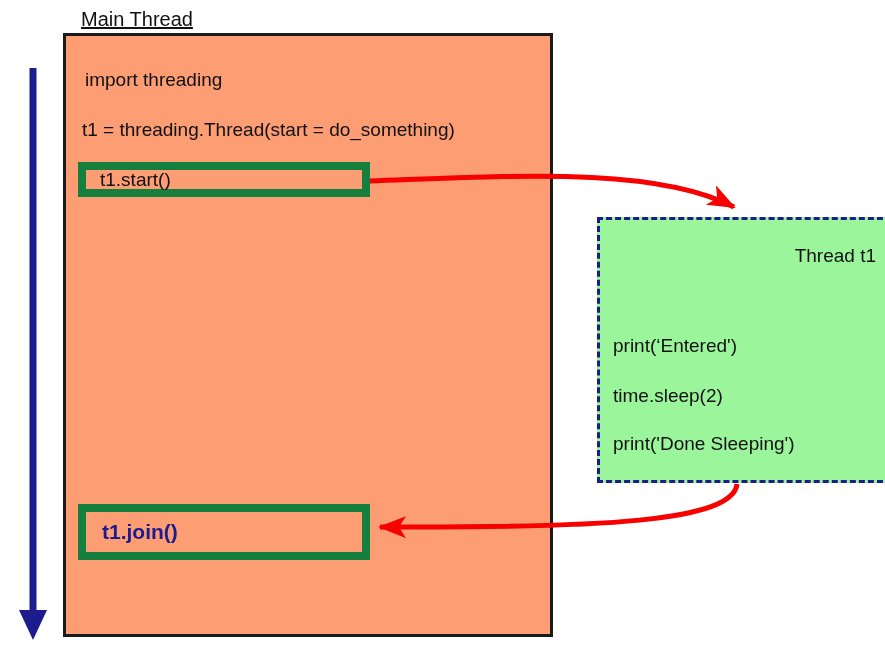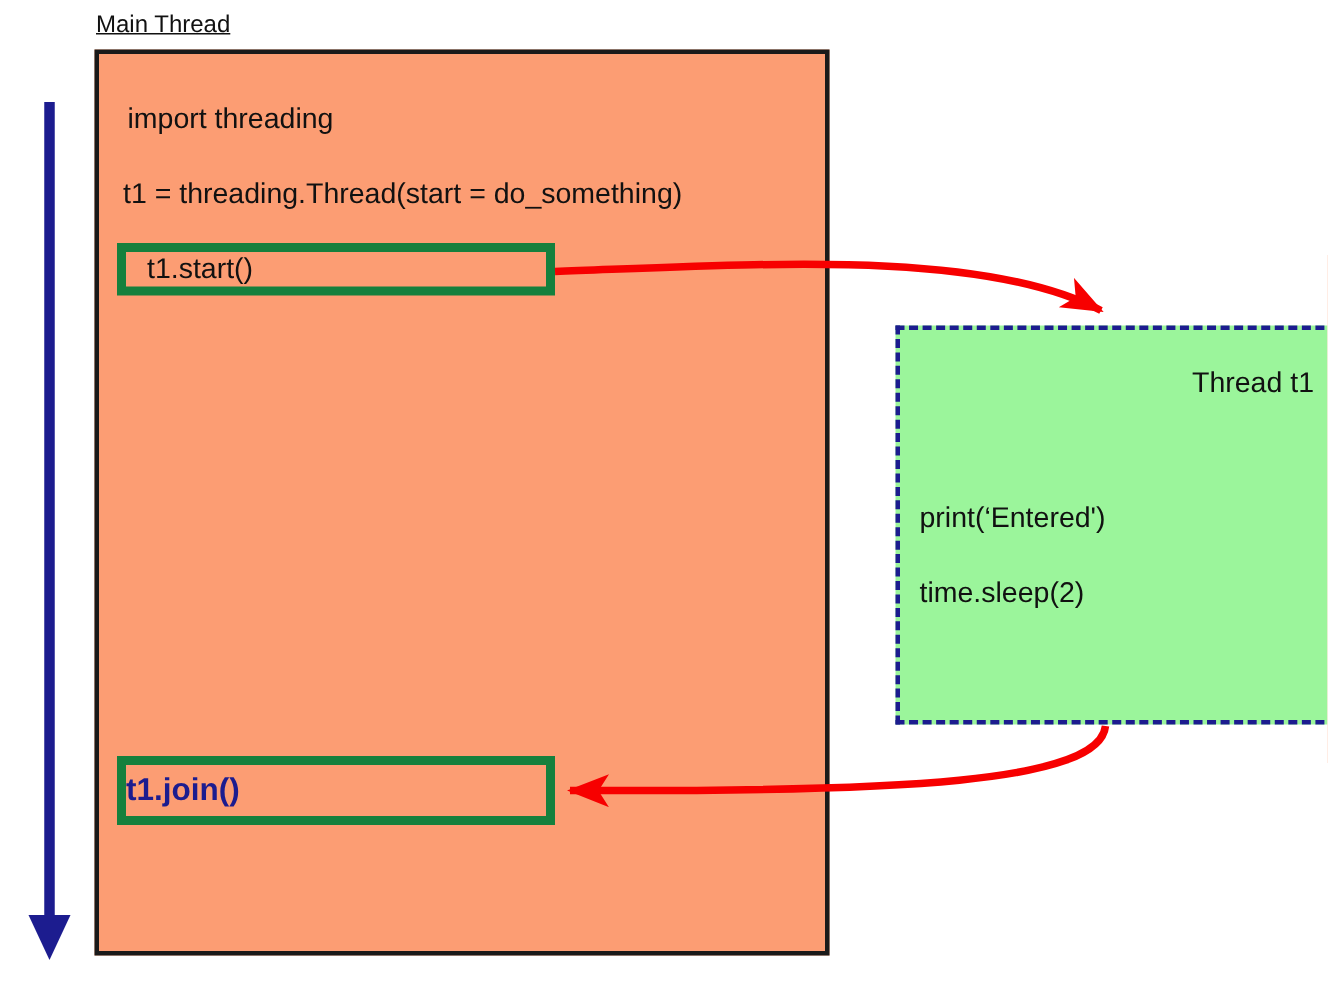--- a/index.html
+++ b/index.html
@@ -11,23 +11,23 @@
   #canvas {
     position: relative;
     width: 885px;
     height: 654px;
     background: #ffffff;
     overflow: hidden;
   }
   .abs { position: absolute; }
 
   #main-thread-title {
-    left: 64px;
+    left: 81px;
     top: 8px;
-    font-size: 16px;
+    font-size: 20px;
     color: #111111;
     text-decoration: underline;
     white-space: nowrap;
   }
   #main-thread-box {
     left: 63px;
     top: 33px;
     width: 490px;
     height: 604px;
     background: #fc9d73;
@@ -37,34 +37,35 @@
   .code-line {
     font-size: 19px;
     color: #111111;
     white-space: nowrap;
   }
   #import-line  { left: 85px; top: 69px;  }
   #create-line  { left: 82px; top: 119px; }
   #end-line     { left: 85px; top: 586px; }
 
   .red-box {
-    border: 6px solid #15803d;
+    border: 8px solid #15803d;
     box-sizing: border-box;
     display: flex;
     align-items: center;
     background: transparent;
   }
   #start-box {
     left: 78px; top: 162px;
     width: 292px; height: 35px;
     padding-left: 14px;
   }
   #join-box {
     left: 78px; top: 504px;
-    width: 292px; height: 46px;
+    width: 292px; height: 56px;
+    padding-left: 16px;
   }
   #join-box .code-line {
     font-size: 21px;
     font-weight: bold;
     color: #1c1c8f;
   }
 
   #thread-box {
     left: 597px;
     top: 217px;
@@ -108,20 +109,21 @@
   <div id="join-box" class="abs red-box">
     <span class="code-line">t1.join()</span>
   </div>
 
 
   <div id="thread-box" class="abs">
     <div class="inner">
       <div id="thread-title" class="abs code-line">Thread t1</div>
       <div id="entered-line" class="abs code-line">print(‘Entered')</div>
       <div id="sleep-line" class="abs code-line">time.sleep(2)</div>
+      <div id="done-line" class="abs code-line">print('Done Sleeping')</div>
     </div>
   </div>
 
   <svg id="arrow-layer" class="abs" width="885" height="654" viewBox="0 0 885 654">
     <defs>
       <marker id="redArrowHead" markerUnits="userSpaceOnUse" markerWidth="32" markerHeight="24" refX="26" refY="11" orient="auto">
         <path d="M 0 0 L 28 11 L 0 22 L 7 11 Z" fill="#f70000"></path>
       </marker>
     </defs>
 

